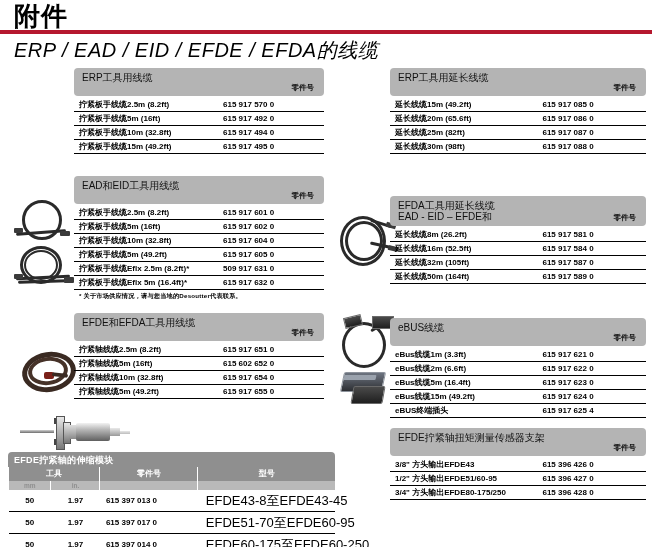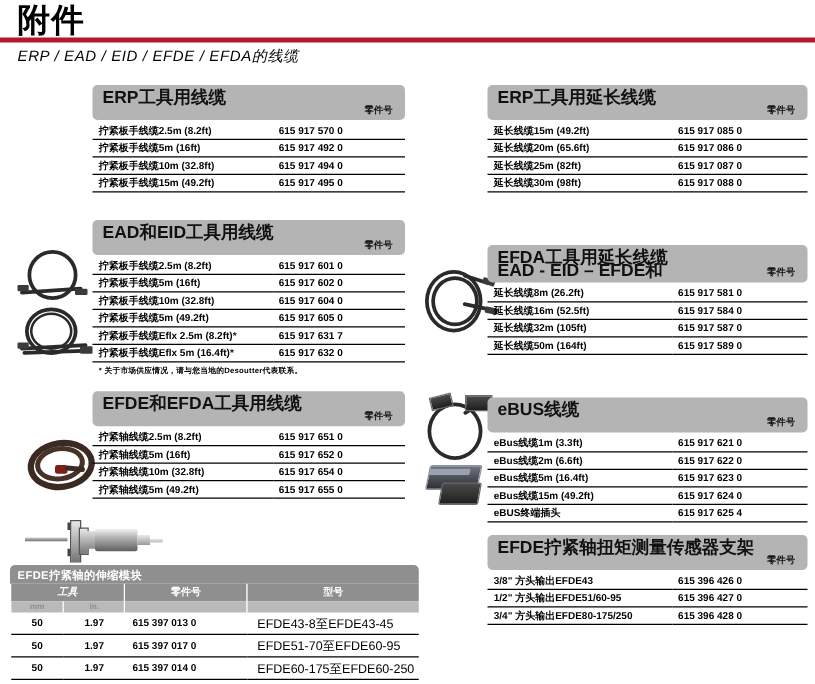--- a/index.html
+++ b/index.html
@@ -36,41 +36,41 @@
     left: 0;
     top: 30px;
     width: 652px;
     height: 4px;
     background: #b5182e;
   }
   .subtitle {
     position: absolute;
     left: 14px;
     top: 37px;
-    font-size: 12px;
+    font-size: 20px;
     font-style: italic;
     font-weight: 500;
     letter-spacing: 0.5px;
     white-space: nowrap;
   }
 
   
   .block {
     position: absolute;
   }
   .blk-head {
     background: #b4b4b4;
     border-radius: 4px;
     position: relative;
     box-sizing: border-box;
     padding: 4px 8px 3px 8px;
   }
   .blk-head .h-title {
-    font-size: 14px;
-    font-weight: bold;
+    font-size: 10px;
+    font-weight: normal;
     line-height: 11px;
     color: #111;
   }
   .blk-head .h-partno {
     position: absolute;
     right: 10px;
     bottom: 3px;
     font-size: 7.5px;
     font-weight: bold;
     color: #111;
@@ -133,41 +133,41 @@
   }
   .mod-grid th.grp {
     background: #8f8f8f;
     color: #fff;
     font-size: 8px;
     font-weight: bold;
     text-align: center;
     padding: 1px 0 2px 0;
     border-left: 1px solid #ffffff;
   }
-  .mod-grid th.grp.first { border-left: none; font-style: italic; }
+  .mod-grid th.grp.first { border-left: none; }
   .mod-grid th.unit {
     background: #b9b9b9;
     color: #8f8f8f;
     font-size: 6.5px;
     font-weight: bold;
     text-align: center;
     padding: 1px 0 1px 0;
     border-left: 1px solid #ffffff;
   }
   .mod-grid th.unit.blank { color: #b9b9b9; }
   .mod-grid td {
     font-size: 8px;
     font-weight: bold;
     padding: 1.5px 0;
     border-bottom: 0.8px solid #000;
     text-align: center;
     white-space: nowrap;
   }
   .mod-grid td.pn { text-align: left; padding-left: 6px; }
-  .mod-grid td.model { text-align: left; padding-left: 8px; font-weight: normal; font-size: 10px; }
+  .mod-grid td.model { text-align: left; padding-left: 8px; font-weight: normal; font-size: 13px; }
   .mod-grid tr.thick td { border-bottom-width: 1.4px; }
 
   
   .photo { position: absolute; }
 
   .coil {
     position: relative;
     width: 100%;
     height: 100%;
   }
@@ -322,21 +322,21 @@
         <tr>
           <td class="desc">拧紧板手线缆10m  (32.8ft)</td>
           <td class="pn">615 917 604 0</td>
         </tr>
         <tr class="thick">
           <td class="desc">拧紧板手线缆5m  (49.2ft)</td>
           <td class="pn">615 917 605 0</td>
         </tr>
         <tr>
           <td class="desc">拧紧板手线缆Eflx 2.5m  (8.2ft)*</td>
-          <td class="pn">615 917 631 7</td>
+          <td class="pn">509 917 631 0</td>
         </tr>
         <tr class="thick">
           <td class="desc">拧紧板手线缆Eflx 5m  (16.4ft)*</td>
           <td class="pn">615 917 632 0</td>
         </tr>
       </tbody>
     </table>
     <div class="footnote">* 关于市场供应情况，请与您当地的Desoutter代表联系。</div>
   </div>
 
@@ -402,21 +402,21 @@
           <col style="width:58%">
           <col style="width:42%">
         </colgroup>
       <tbody>
         <tr>
           <td class="desc">拧紧轴线缆2.5m  (8.2ft)</td>
           <td class="pn">615 917 651 0</td>
         </tr>
         <tr class="thick">
           <td class="desc">拧紧轴线缆5m  (16ft)</td>
-          <td class="pn">615 917 652 0</td>
+          <td class="pn">615 602 652 0</td>
         </tr>
         <tr>
           <td class="desc">拧紧轴线缆10m  (32.8ft)</td>
           <td class="pn">615 917 654 0</td>
         </tr>
         <tr class="thick">
           <td class="desc">拧紧轴线缆5m  (49.2ft)</td>
           <td class="pn">615 917 655 0</td>
         </tr>
       </tbody>

